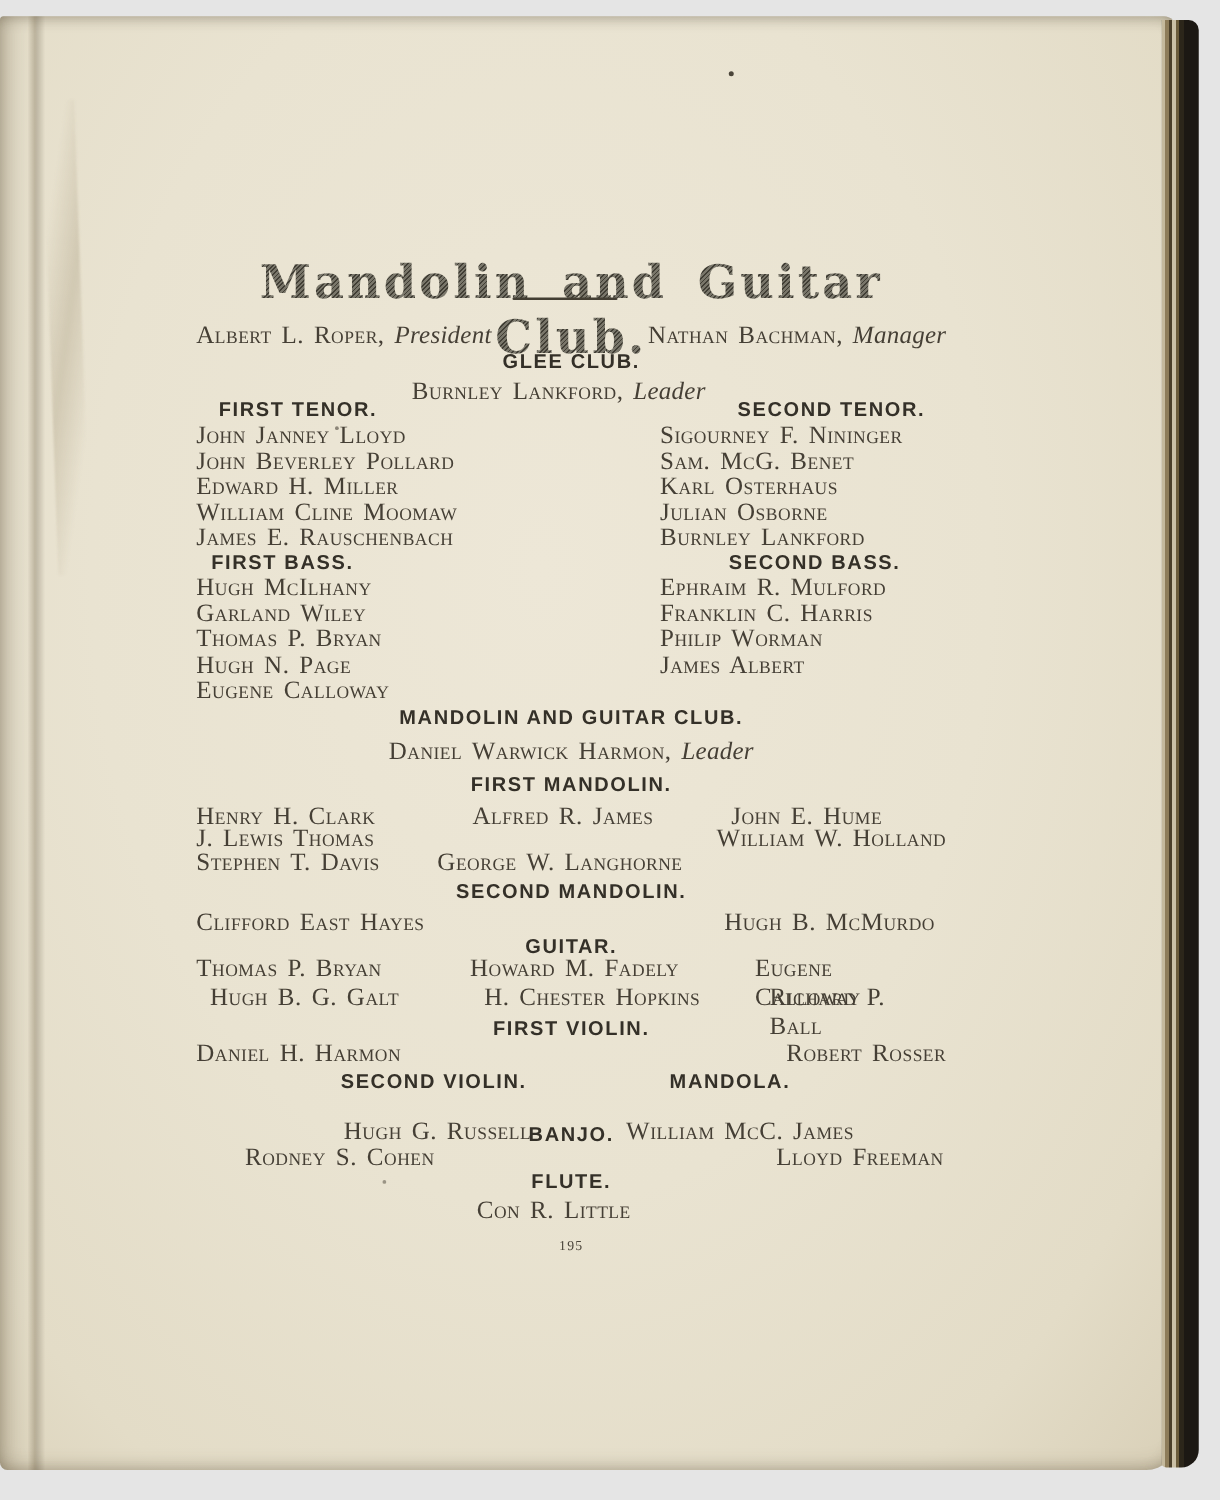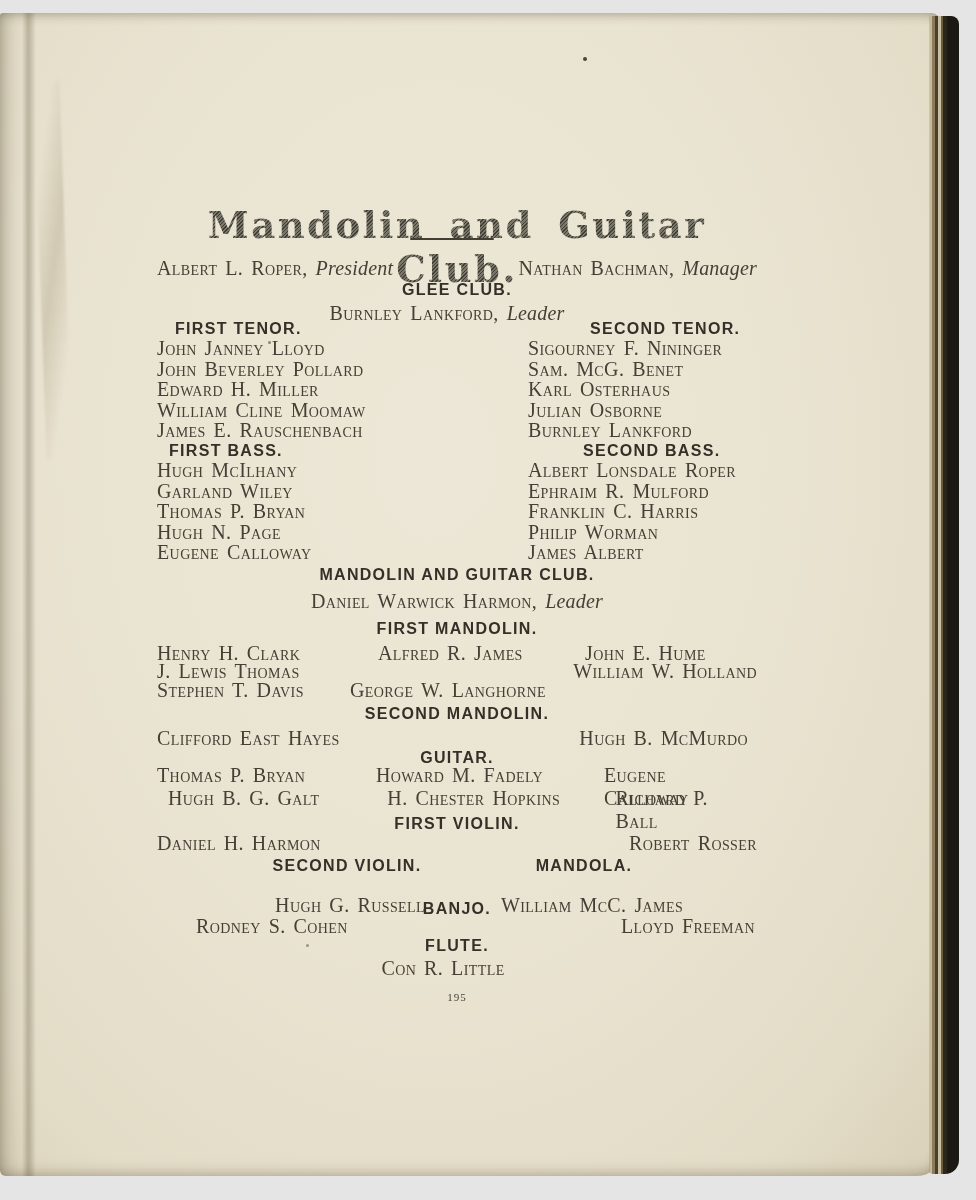--- a/index.html
+++ b/index.html
@@ -100,21 +100,20 @@
       <div>Hugh McIlhany</div>
       <div>Garland Wiley</div>
       <div>Thomas P. Bryan</div>
       <div>Hugh N. Page</div>
       <div>Eugene Calloway</div>
     </div>
   </div>
   <div class="row colblock" style="top:442px;left:528px;width:260px;">
     <span class="hd" style="margin-left:55px;">SECOND BASS.</span>
     <div class="namelist name">
-      <div>Albert Lonsdale Roper</div>
       <div>Ephraim R. Mulford</div>
       <div>Franklin C. Harris</div>
       <div>Philip Worman</div>
       <div>James Albert</div>
     </div>
   </div>
 
   <div class="row center hd" style="top:566px;">MANDOLIN AND GUITAR CLUB.</div>
   <div class="row center nm" style="top:590px;">
     <span>Daniel Warwick Harmon,</span> <span class="role">Leader</span>

